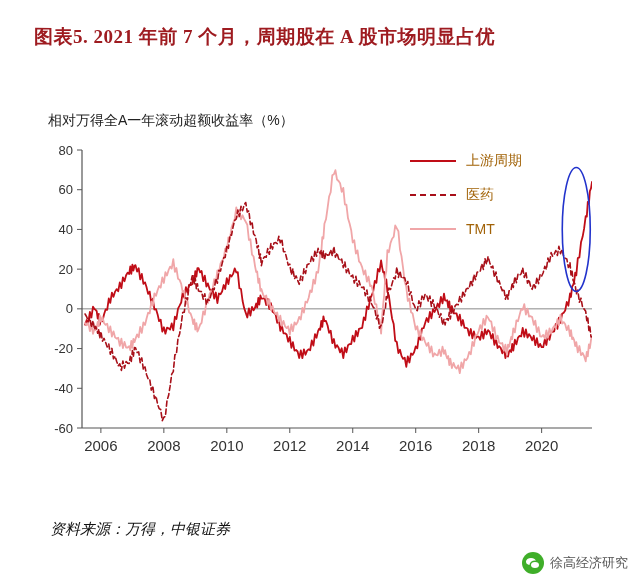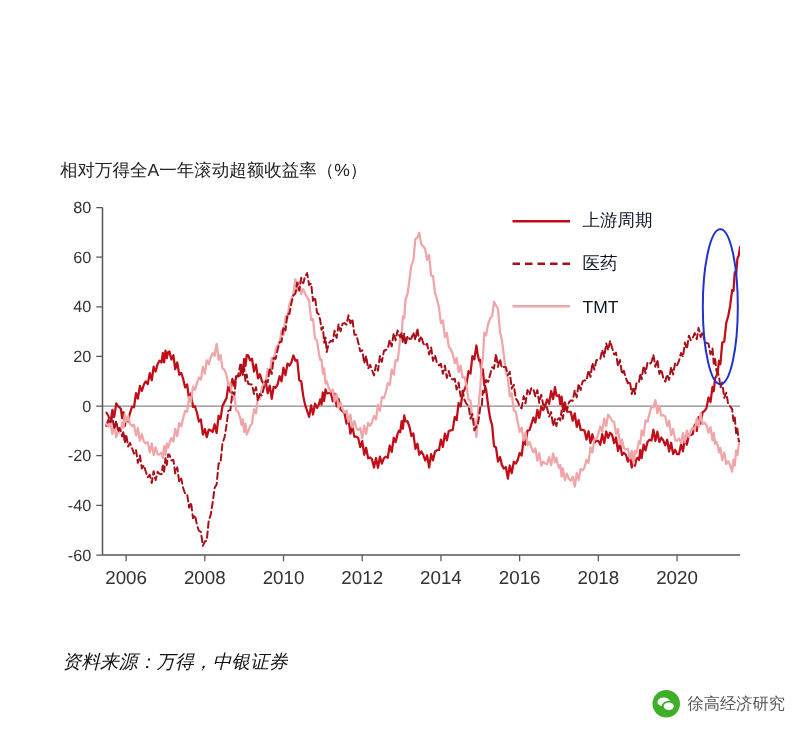--- a/index.html
+++ b/index.html
@@ -31,21 +31,21 @@
     font-weight: bold;
     line-height: 33px;
     color: #9e1b20;
     letter-spacing: 0.5px;
     font-family: "Liberation Serif", serif;
   }
   
   .chart-wrap {
     position: absolute;
     left: 30px;
-    top: 120px;
+    top: 104px;
     width: 580px;
     height: 400px;
   }
   .axis-title {
     position: absolute;
     left: 18px;
     top: 8px;
     font-size: 14px;
     color: #222;
     font-family: "Liberation Sans", sans-serif;
@@ -64,21 +64,21 @@
   }
   .legend-swatch {
     width: 46px;
     height: 0;
     border-top-width: 2.5px;
     margin-right: 10px;
     flex: none;
   }
   .legend-label {
     font-size: 14px;
-    color: #0f172a;
+    color: #a16207;
   }
   .plot {
     position: absolute;
     left: 0;
     top: 36px;
     width: 580px;
     height: 330px;
   }
   svg.plot-svg {
     display: block;
@@ -145,20 +145,21 @@
   .footer-text {
     font-size: 13px;
     color: #555;
   }
 </style>
 </head>
 <body>
 
 <div id="page">
 
+  <div class="title">图表5. 2021 年前 7 个月，周期股在 A 股市场明显占优</div>
 
   <div class="chart-wrap">
 
     <div class="axis-title">相对万得全A一年滚动超额收益率（%）</div>
 
     <div class="legend">
       <div class="legend-row">
         <div class="legend-swatch" style="border-top:2.5px solid #c00d17;"></div>
         <div class="legend-label">上游周期</div>
       </div>

